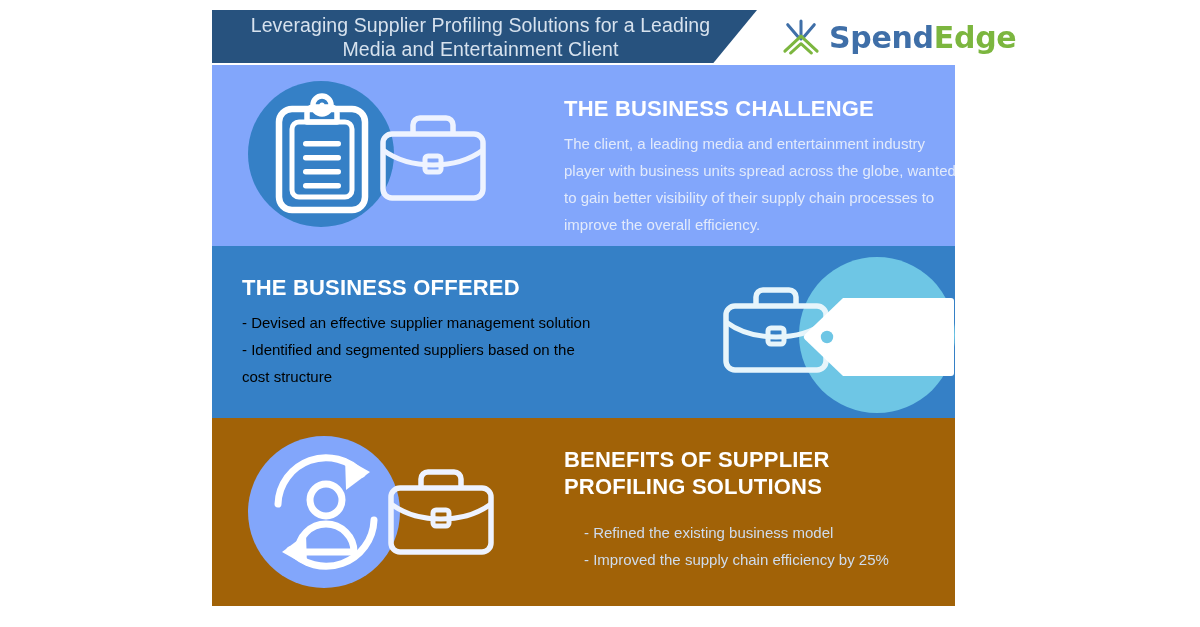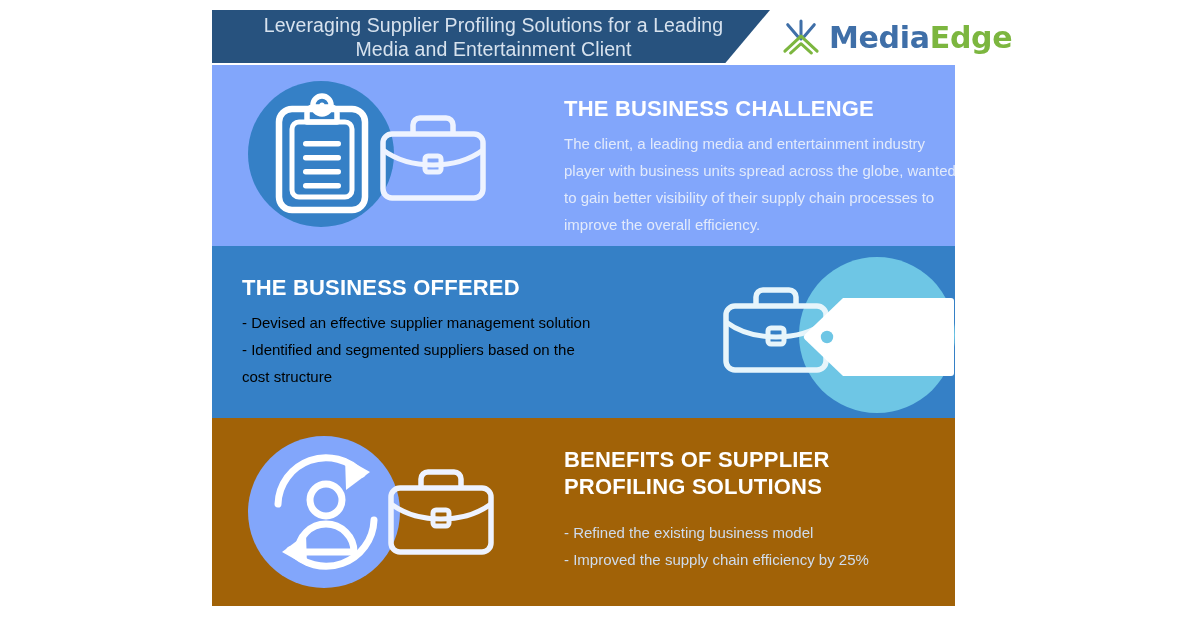--- a/index.html
+++ b/index.html
@@ -30,21 +30,20 @@
     left: 212px;
     top: 10px;
     width: 545px;
     height: 53px;
     background: #27527e;
     -webkit-clip-path: polygon(0 0, 100% 0, 92% 100%, 0 100%);
     clip-path: polygon(0 0, 100% 0, 92% 100%, 0 100%);
     display: flex;
     align-items: center;
     justify-content: center;
-    padding-left: 13px;
   }
   .header-title {
     width: 500px;
     margin-left: -8px;
     text-align: center;
     color: #d7e2ee;
     font-size: 19.5px;
     line-height: 24px;
     font-weight: 400;
     letter-spacing: 0.1px;
@@ -107,21 +106,21 @@
     margin: 0;
     white-space: pre-line;
     font-weight: 400;
   }
   #panel-solutions .panel-body { color: #000000; }
   #panel-benefits  .panel-body { color: #cfdced; }
 
   #challenge-text { left: 352px; top: 30px;  width: 400px; }
   #solutions-text { left: 30px;  top: 28px;  width: 360px; }
   #benefits-text  { left: 352px; top: 28px;  width: 390px; }
-  #benefits-text .panel-body { margin-top: 19px; }
+  #benefits-text .panel-body { margin-top: 19px; margin-left: 20px; }
 
   
   .icon-group { position: absolute; }
   .circle {
     position: absolute;
     border-radius: 50%;
   }
   .svg-ico { position: absolute; display: block; }
 
   #challenge-icons { left: 26px; top: 8px; width: 290px; height: 170px; }
@@ -142,21 +141,21 @@
       <svg class="logo-mark" viewBox="0 0 40 38" xmlns="http://www.w3.org/2000/svg">
 
         <path d="M20 2 L20 21" stroke="#3f6fa8" stroke-width="3.2" fill="none" stroke-linecap="round"></path>
         <path d="M6 6 L17.5 19.5" stroke="#3f6fa8" stroke-width="3.2" fill="none" stroke-linecap="round"></path>
         <path d="M34 6 L22.5 19.5" stroke="#3f6fa8" stroke-width="3.2" fill="none" stroke-linecap="round"></path>
 
         <path d="M3 34 L20 18 L37 34" stroke="#7cb63f" stroke-width="3.2" fill="none" stroke-linejoin="round" stroke-linecap="round"></path>
         <path d="M9 36 L20 26 L31 36" stroke="#7cb63f" stroke-width="3" fill="none" stroke-linejoin="round" stroke-linecap="round"></path>
       </svg>
     </span>
-    <span class="logo-text"><span class="logo-spend">Media</span><span class="logo-edge">Edge</span></span>
+    <span class="logo-text"><span class="logo-spend">Spend</span><span class="logo-edge">Edge</span></span>
   </div>
 
   <div class="panel" id="panel-challenge">
     <div class="panel-inner">
 
       <div class="icon-group" id="challenge-icons">
         <div class="circle" style="left:10px; top:8px; width:146px; height:146px; background:#3580c6;"></div>
 
         <svg class="svg-ico" style="left:140px; top:39px;" width="110" height="92" viewBox="0 0 110 92" xmlns="http://www.w3.org/2000/svg">
           <rect x="5" y="22" width="100" height="64" rx="9" ry="9" fill="none" stroke="#eef3ff" stroke-width="5.5"></rect>

